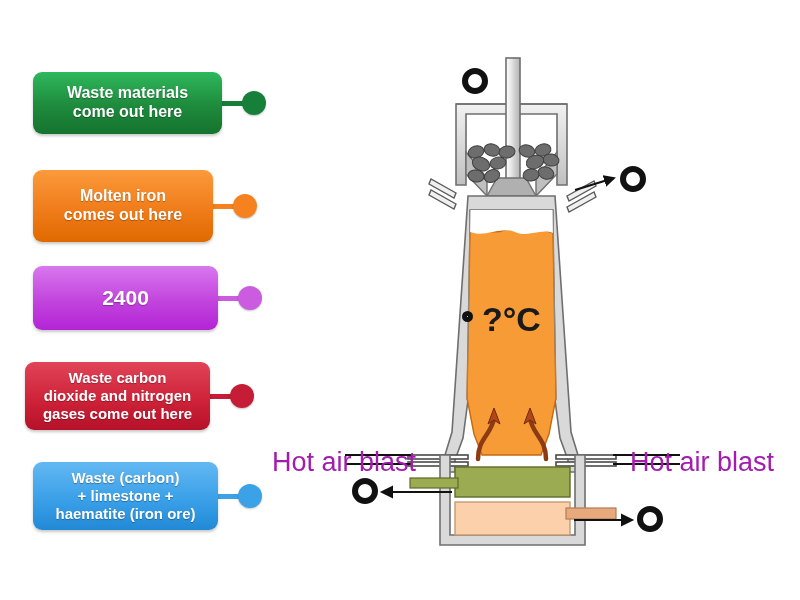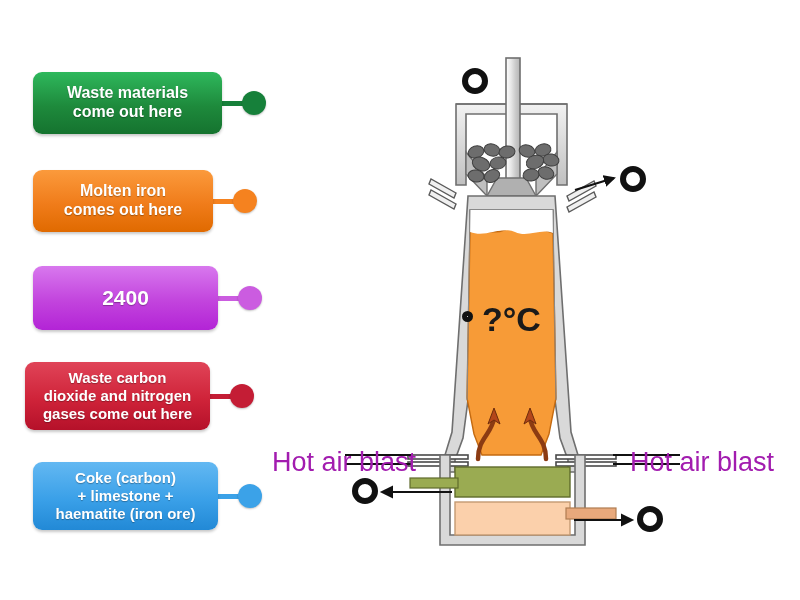--- a/index.html
+++ b/index.html
@@ -230,21 +230,21 @@
   <div class="tile-wrap" style="left:33px; top:72px;">
     <div class="tile" style="width:189px; height:62px; background:linear-gradient(180deg,#2eb85c 0%,#1e8a3c 55%,#15732f 100%);">
       <span class="tile-text">Waste materials
 come out here</span>
     </div>
     <div class="connector" style="background:#16803a;"></div>
     <div class="dot" style="background:#16803a;"></div>
   </div>
 
   <div class="tile-wrap" style="left:33px; top:170px;">
-    <div class="tile" style="width:180px; height:62px; background:linear-gradient(180deg,#fb9a3c 0%,#f07c1a 55%,#e06a00 100%);">
+    <div class="tile" style="width:180px; height:72px; background:linear-gradient(180deg,#fb9a3c 0%,#f07c1a 55%,#e06a00 100%);">
       <span class="tile-text">Molten iron
 comes out here</span>
     </div>
     <div class="connector" style="background:#f5821f;"></div>
     <div class="dot" style="background:#f5821f;"></div>
   </div>
 
   <div class="tile-wrap" style="left:33px; top:266px;">
     <div class="tile" style="width:185px; height:64px; background:linear-gradient(180deg,#d878ee 0%,#c244dd 55%,#b324d6 100%); font-size:21px;">
       <span class="tile-text">2400</span>
@@ -258,21 +258,21 @@
       <span class="tile-text">Waste carbon
 dioxide and nitrogen
 gases come out here</span>
     </div>
     <div class="connector" style="background:#c41d35;"></div>
     <div class="dot" style="background:#c41d35;"></div>
   </div>
 
   <div class="tile-wrap" style="left:33px; top:462px;">
     <div class="tile" style="width:185px; height:68px; background:linear-gradient(180deg,#63b8f2 0%,#3aa0e8 55%,#2289d6 100%); font-size:15px;">
-      <span class="tile-text">Coke (carbon)
+      <span class="tile-text">Waste (carbon)
 + limestone +
 haematite (iron ore)</span>
     </div>
     <div class="connector" style="background:#3ba2e8;"></div>
     <div class="dot" style="background:#3ba2e8;"></div>
   </div>
 
 </div>
 
 </body></html>

